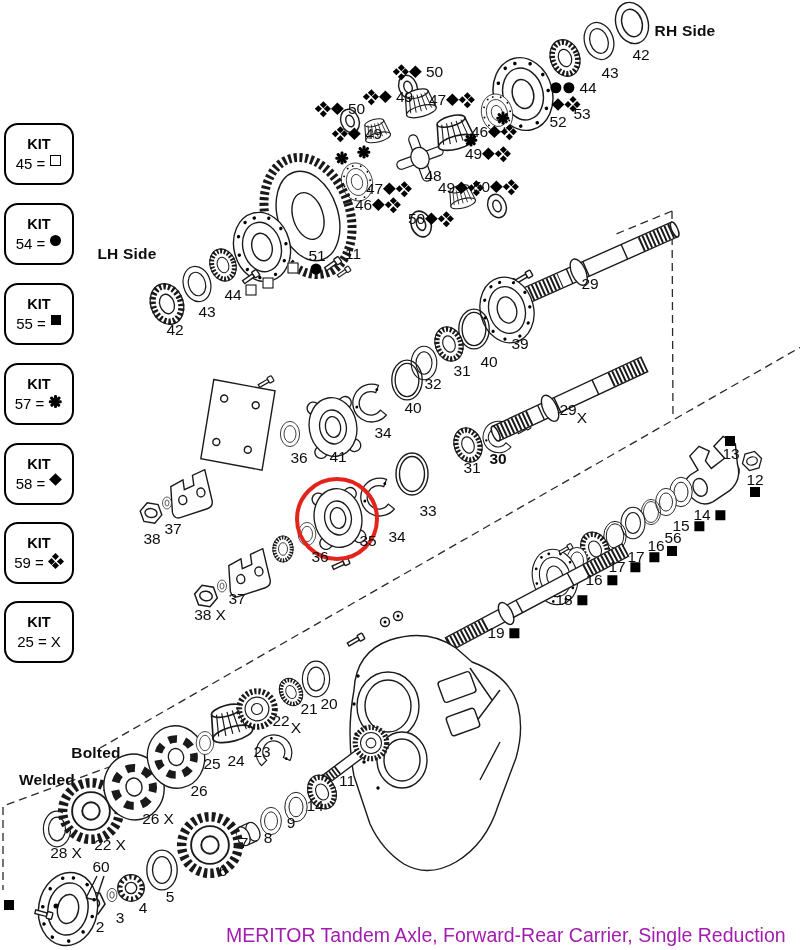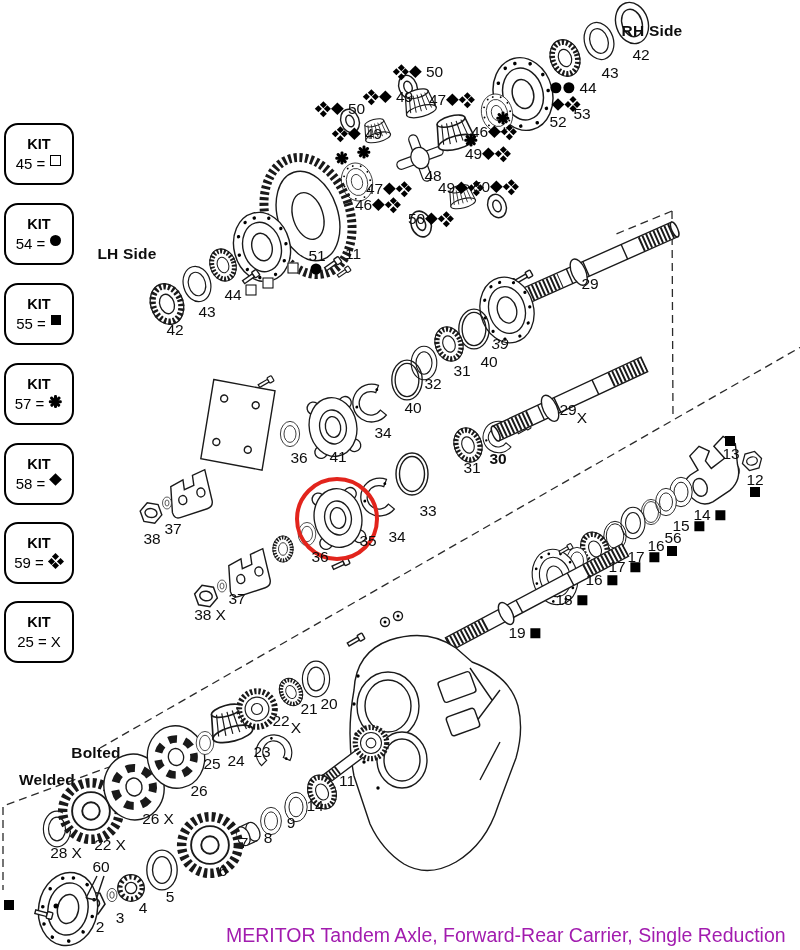--- a/index.html
+++ b/index.html
@@ -354,21 +354,21 @@
       <div class="lbl" style="left: 175px; top: 330px;"><span>42</span></div>
       <div class="lbl" style="left: 207px; top: 312px;"><span>43</span></div>
       <div class="lbl" style="left: 233px; top: 295px;"><span>44</span></div>
       <div class="lbl" style="left: 251px; top: 290px;"><span class="s-osq"></span></div>
       <div class="lbl" style="left: 268px; top: 283px;"><span class="s-osq"></span></div>
       <div class="lbl" style="left: 293px; top: 268px;"><span class="s-osq"></span></div>
       <div class="lbl" style="left: 317px; top: 256px;"><span>51</span></div>
       <div class="lbl" style="left: 316px; top: 269px;"><span class="s-dot"></span></div>
       <div class="lbl" style="left: 353px; top: 254px;"><span>11</span></div>
       <div class="lbl" style="left: 590px; top: 284px;"><span>29</span></div>
-      <div class="lbl" style="left: 500px; top: 344px; font-style: italic;"><span>39</span></div>
+      <div class="lbl" style="left: 520px; top: 344px;"><span>39</span></div>
       <div class="lbl" style="left: 489px; top: 362px;"><span>40</span></div>
       <div class="lbl" style="left: 462px; top: 371px;"><span>31</span></div>
       <div class="lbl" style="left: 433px; top: 384px;"><span>32</span></div>
       <div class="lbl" style="left: 568px; top: 410px;"><span>29</span></div>
       <div class="lbl" style="left: 582px; top: 418px;"><span>X</span></div>
       <div class="lbl" style="left: 498px; top: 459px; font-weight: bold;"><span>30</span></div>
       <div class="lbl" style="left: 413px; top: 408px;"><span>40</span></div>
       <div class="lbl" style="left: 383px; top: 433px;"><span>34</span></div>
       <div class="lbl" style="left: 338px; top: 457px;"><span>41</span></div>
       <div class="lbl" style="left: 299px; top: 458px;"><span>36</span></div>
@@ -387,21 +387,21 @@
       <div class="lbl" style="left: 755px; top: 492px;"><span class="s-fsq"></span></div>
       <div class="lbl" style="left: 710px; top: 515px; text-align: center;"><span>14</span><span class="s-gap"></span><span class="s-fsq"></span></div>
       <div class="lbl" style="left: 689px; top: 526px;"><span>15</span><span class="s-gap"></span><span class="s-fsq"></span></div>
       <div class="lbl" style="left: 673px; top: 538px;"><span>56</span></div>
       <div class="lbl" style="left: 672px; top: 551px;"><span class="s-fsq"></span></div>
       <div class="lbl" style="left: 656px; top: 546px;"><span>16</span></div>
       <div class="lbl" style="left: 644px; top: 557px;"><span>17</span><span class="s-gap"></span><span class="s-fsq"></span></div>
       <div class="lbl" style="left: 625px; top: 567px;"><span>17</span><span class="s-gap"></span><span class="s-fsq"></span></div>
       <div class="lbl" style="left: 602px; top: 580px;"><span>16</span><span class="s-gap"></span><span class="s-fsq"></span></div>
       <div class="lbl" style="left: 572px; top: 600px;"><span>18</span><span class="s-gap"></span><span class="s-fsq"></span></div>
-      <div class="lbl" style="left: 525px; top: 633px;"><span>19</span><span class="s-gap"></span><span class="s-fsq"></span></div>
+      <div class="lbl" style="left: 504px; top: 633px;"><span>19</span><span class="s-gap"></span><span class="s-fsq"></span></div>
       <div class="lbl" style="left: 329px; top: 704px;"><span>20</span></div>
       <div class="lbl" style="left: 309px; top: 709px;"><span>21</span></div>
       <div class="lbl" style="left: 281px; top: 721px;"><span>22</span></div>
       <div class="lbl" style="left: 296px; top: 728px;"><span>X</span></div>
       <div class="lbl" style="left: 262px; top: 752px;"><span>23</span></div>
       <div class="lbl" style="left: 236px; top: 761px;"><span>24</span></div>
       <div class="lbl" style="left: 212px; top: 764px;"><span>25</span></div>
       <div class="lbl" style="left: 199px; top: 791px;"><span>26</span></div>
       <div class="lbl" style="left: 158px; top: 819px;"><span>26</span><span class="s-gap"></span><span>X</span></div>
       <div class="lbl" style="left: 347px; top: 781px;"><span>11</span></div>
@@ -411,21 +411,21 @@
       <div class="lbl" style="left: 244px; top: 843px;"><span>7</span></div>
       <div class="lbl" style="left: 223px; top: 871px;"><span>6</span></div>
       <div class="lbl" style="left: 170px; top: 897px;"><span>5</span></div>
       <div class="lbl" style="left: 143px; top: 908px;"><span>4</span></div>
       <div class="lbl" style="left: 120px; top: 918px;"><span>3</span></div>
       <div class="lbl" style="left: 100px; top: 927px;"><span>2</span></div>
       <div class="lbl" style="left: 110px; top: 845px;"><span>22</span><span class="s-gap"></span><span>X</span></div>
       <div class="lbl" style="left: 66px; top: 853px;"><span>28</span><span class="s-gap"></span><span>X</span></div>
       <div class="lbl" style="left: 101px; top: 867px;"><span>60</span></div>
       <div class="lbl" style="left: 9px; top: 905px;"><span class="s-fsq"></span></div>
-      <div class="lbl sec" style="left: 652px; top: 31px;">RH Side</div>
+      <div class="lbl sec" style="left: 685px; top: 31px;">RH Side</div>
       <div class="lbl sec" style="left: 127px; top: 254px;">LH Side</div>
       <div class="lbl sec" style="left: 96px; top: 753px;">Bolted</div>
       <div class="lbl sec" style="left: 47px; top: 780px;">Welded</div>
     </div>
 <div id="legend">
       <div class="kit" style="top: 123px;">
         <div class="kit-t">KIT</div>
         <div class="kit-row"><span>45</span><span class="s-gap"></span><span>=</span><span class="s-gap"></span><span class="s-osq"></span></div>
       </div>
       <div class="kit" style="top: 203px;">

